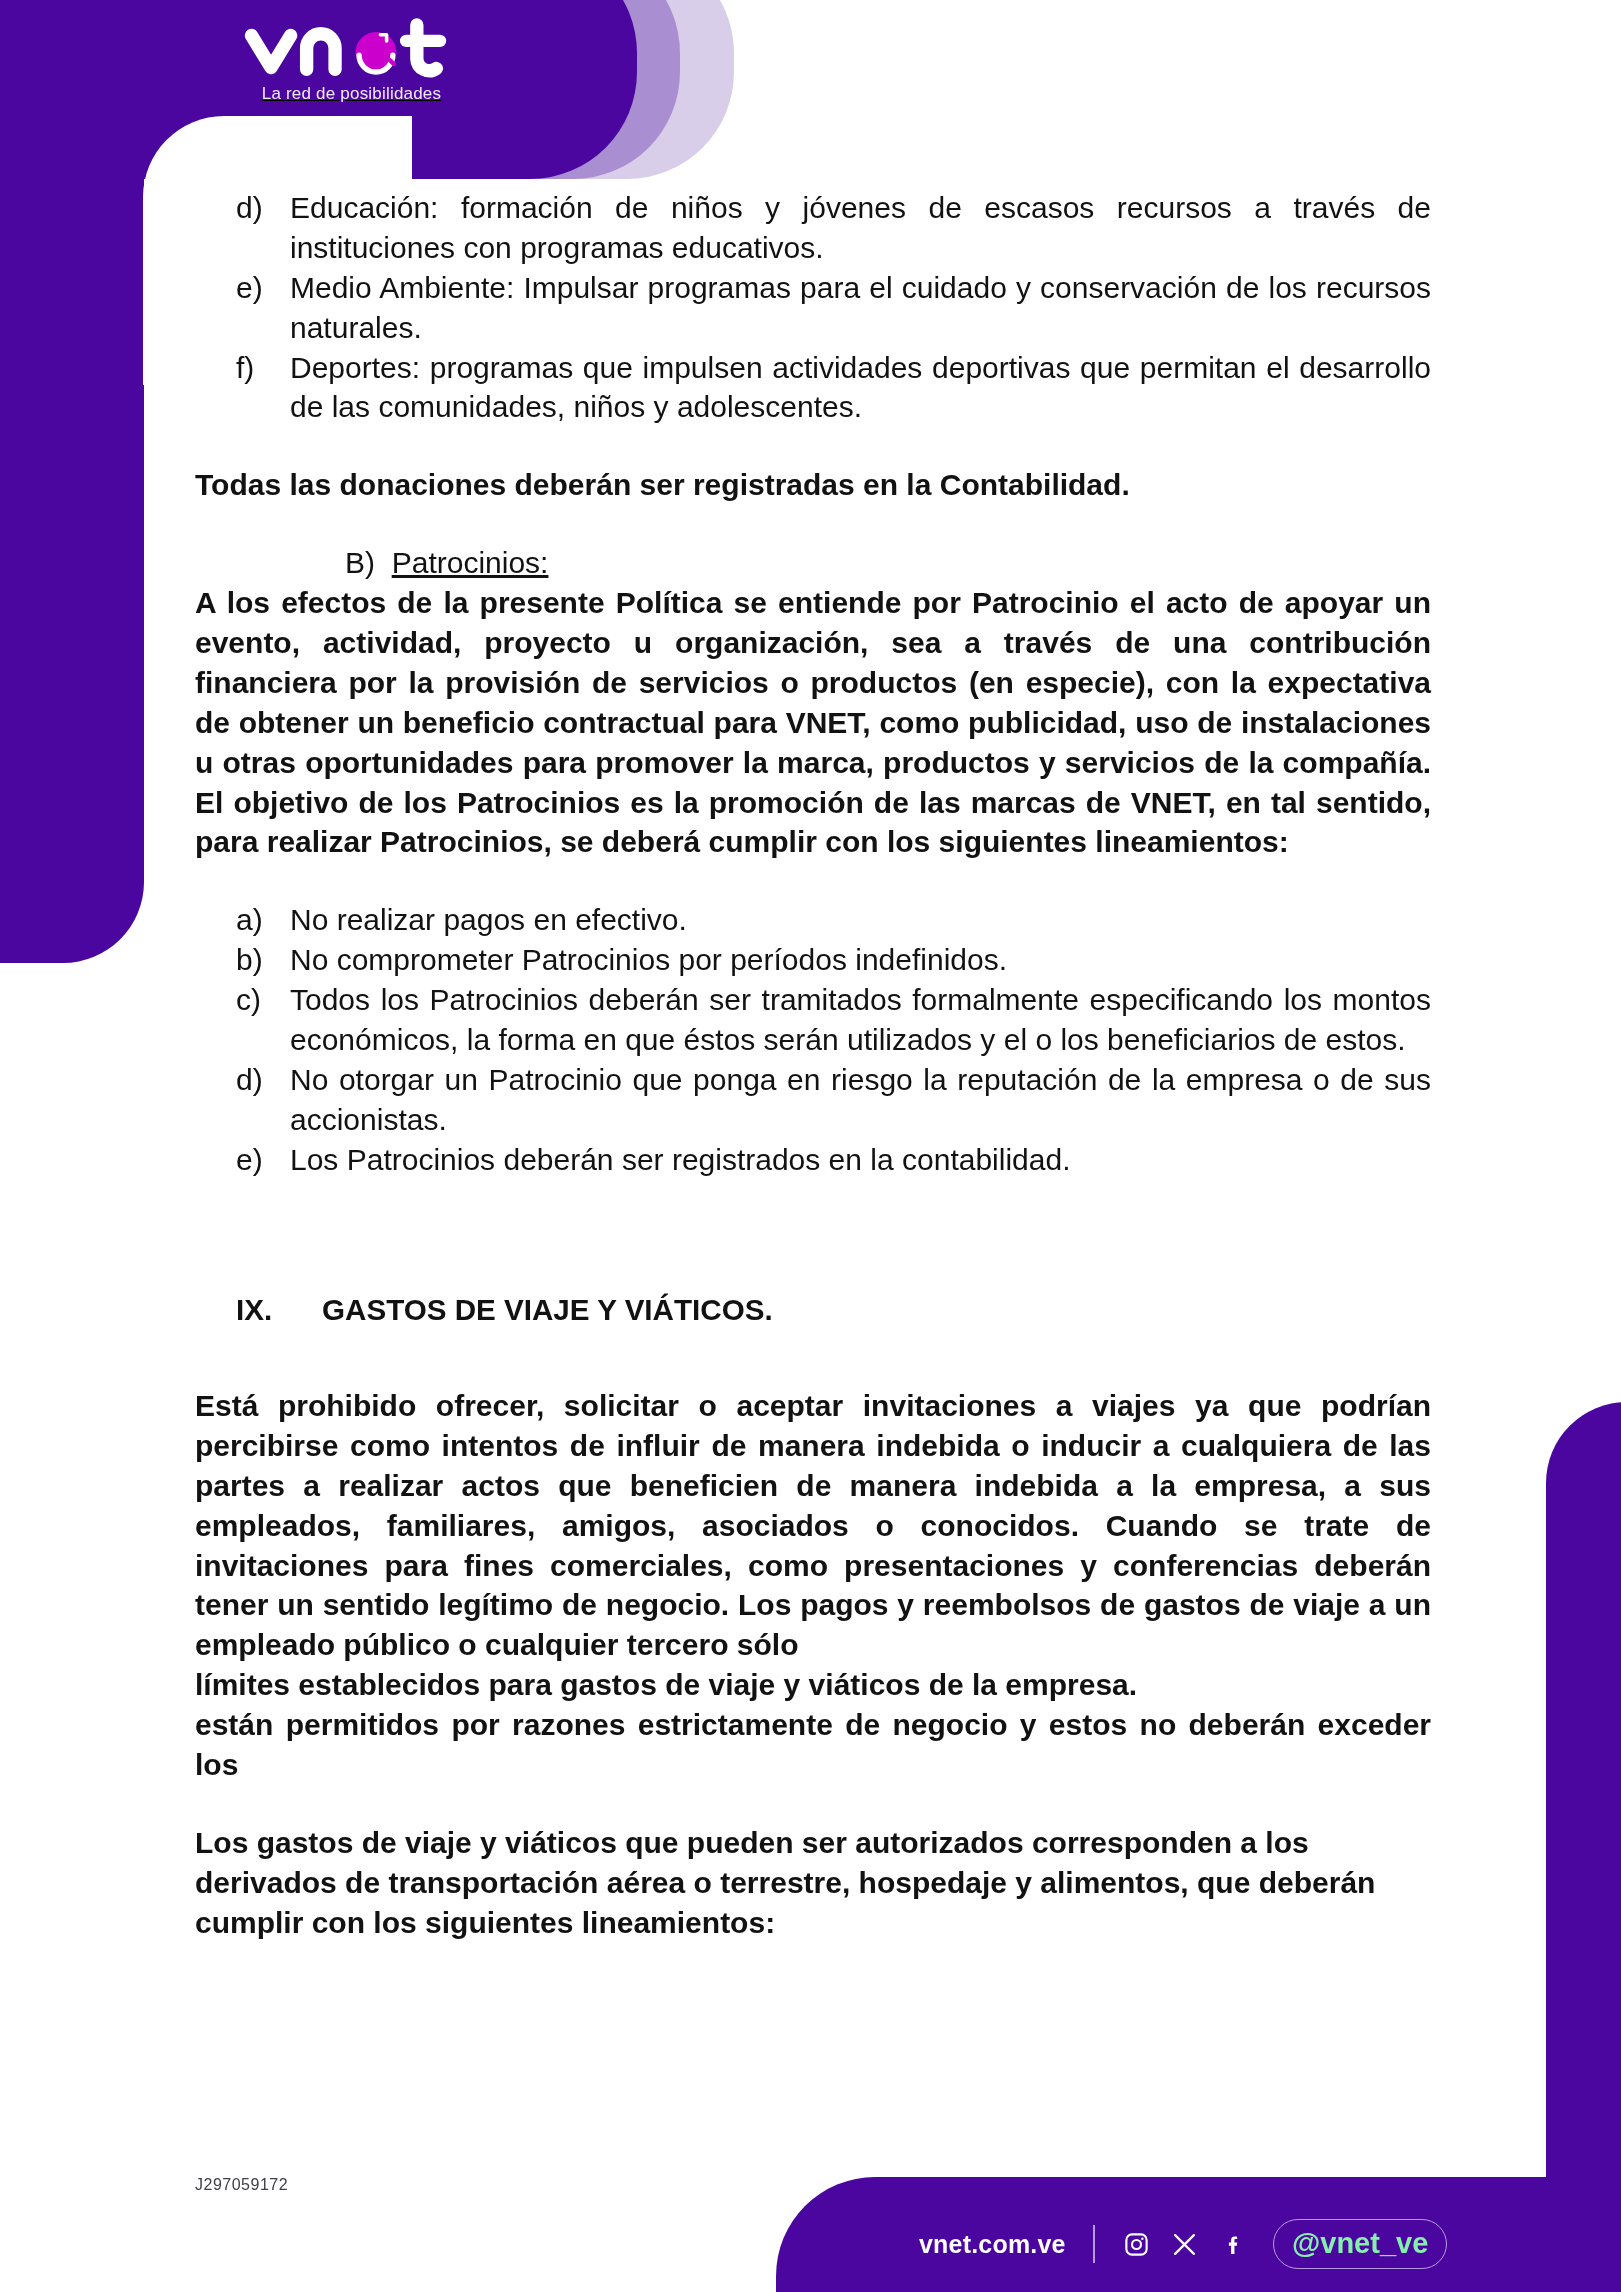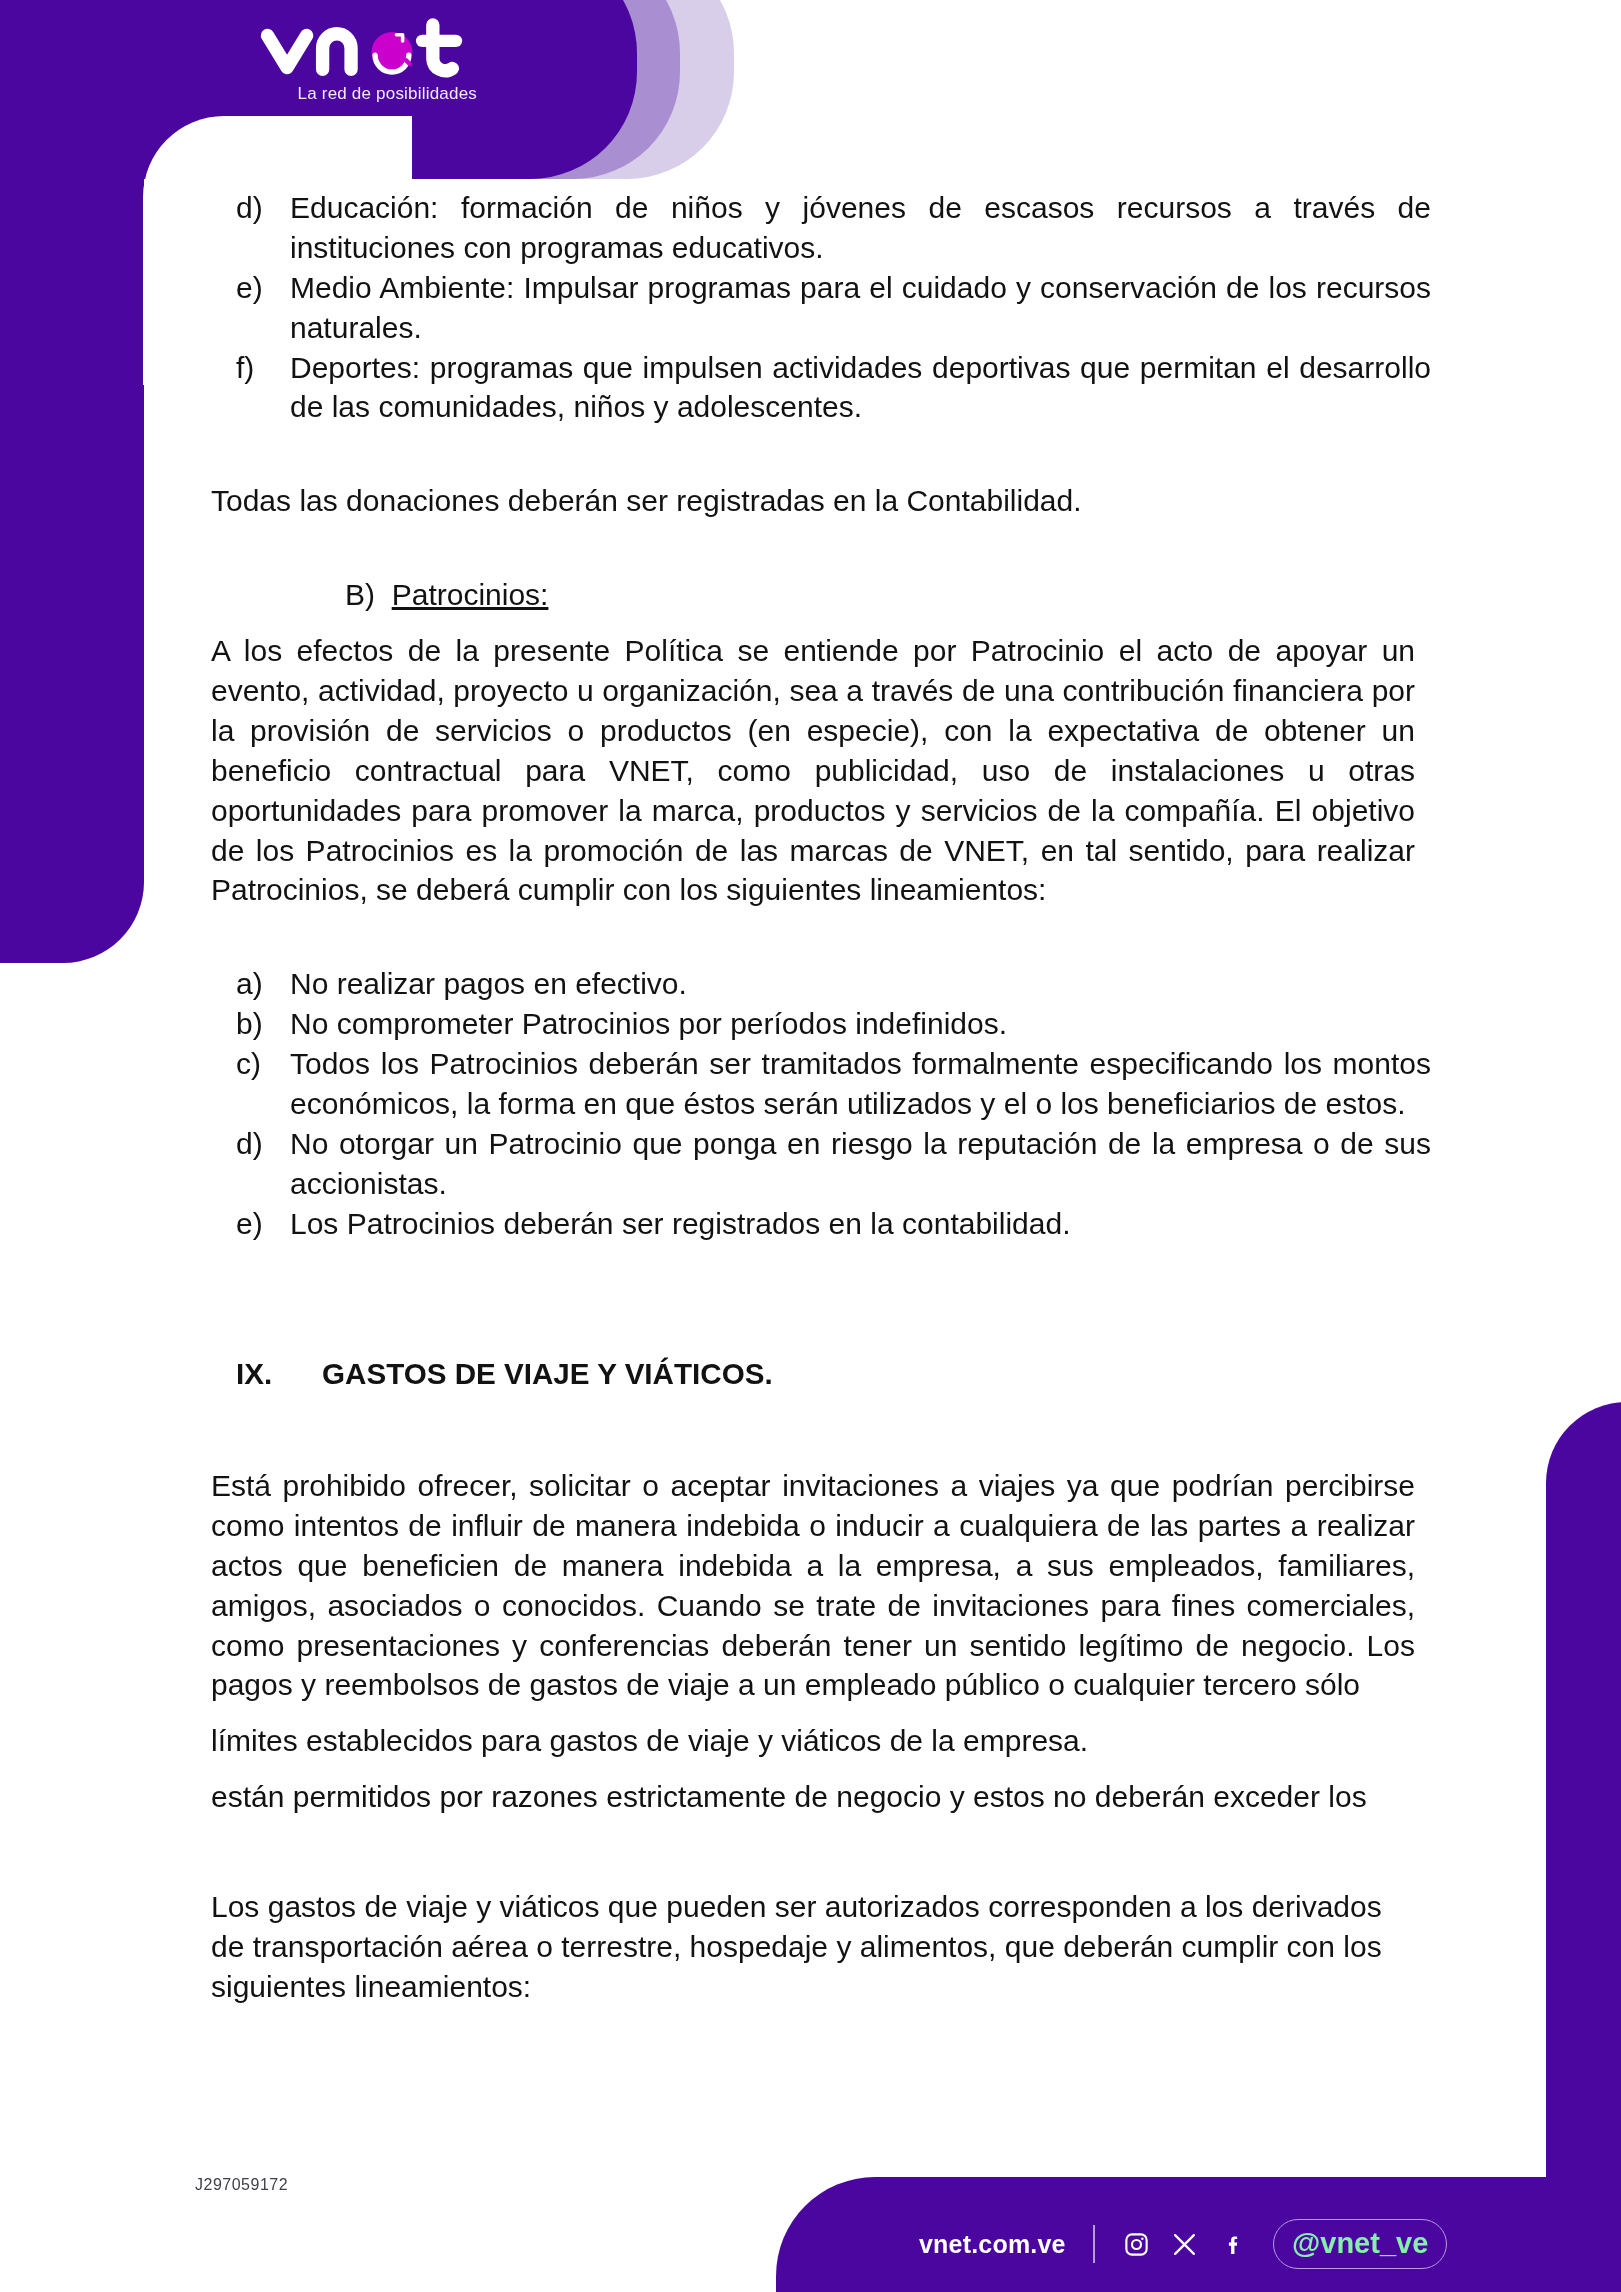--- a/index.html
+++ b/index.html
@@ -69,21 +69,22 @@
     z-index: 4;
   }
 
   
   .logo-block {
     position: absolute;
     left: 226px;
     top: 16px;
     z-index: 6;
     width: 251px;
-    text-align: right;
+    text-align: center;
+    text-decoration: underline;
   }
   .logo-mark {
     display: block;
     height: 64px;
   }
   .logo-tag {
     display: block;
     margin-top: 3.6px;
     color: #f2eaf9;
     font-size: 17px;
@@ -168,21 +169,22 @@
     top: 188px;
     width: 1236px;
     z-index: 6;
     color: #121212;
     font-size: 30px;
     line-height: 1.33;
     font-family: "Liberation Sans", sans-serif;
   }
   .para {
     text-align: justify;
-    margin: 16px;
+    margin: 0;
+    font-weight: bold;
   }
   .gap-md { height: 38px; }
   .gap-lg { height: 57px; }
   .gap-xl { height: 82px; }
 
   ol.lettered {
     list-style: none;
     margin: 0;
     padding: 0 0 0 41px;
   }

